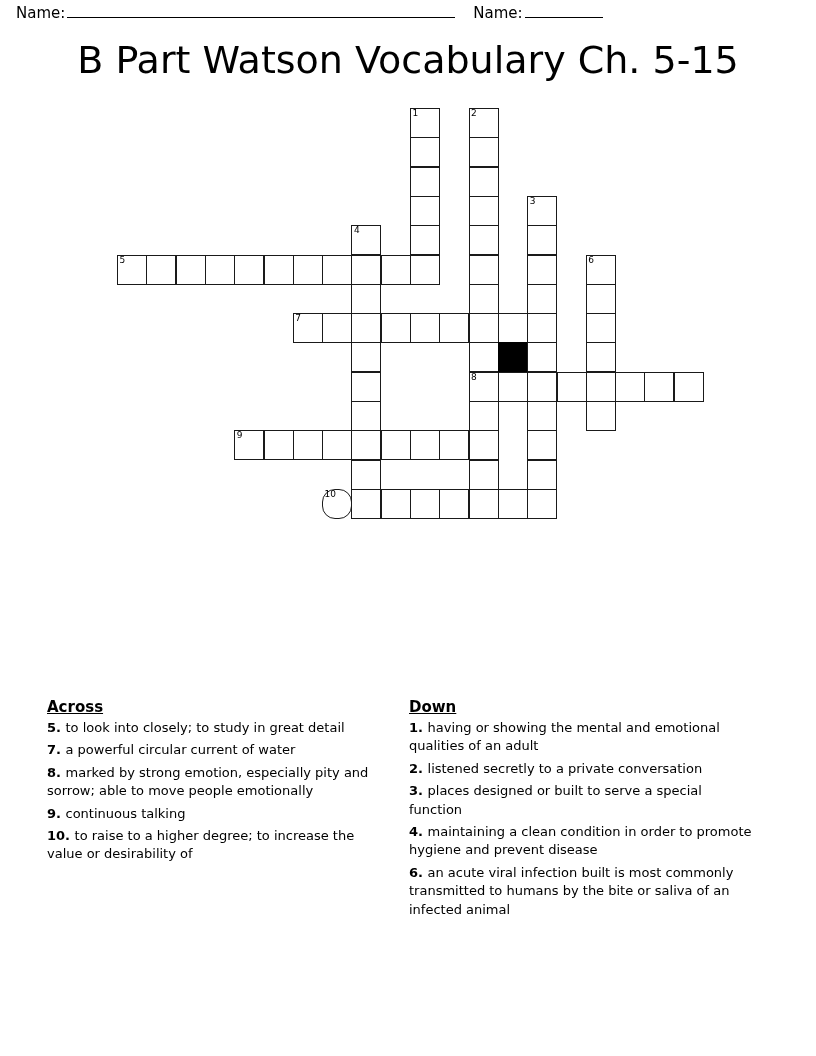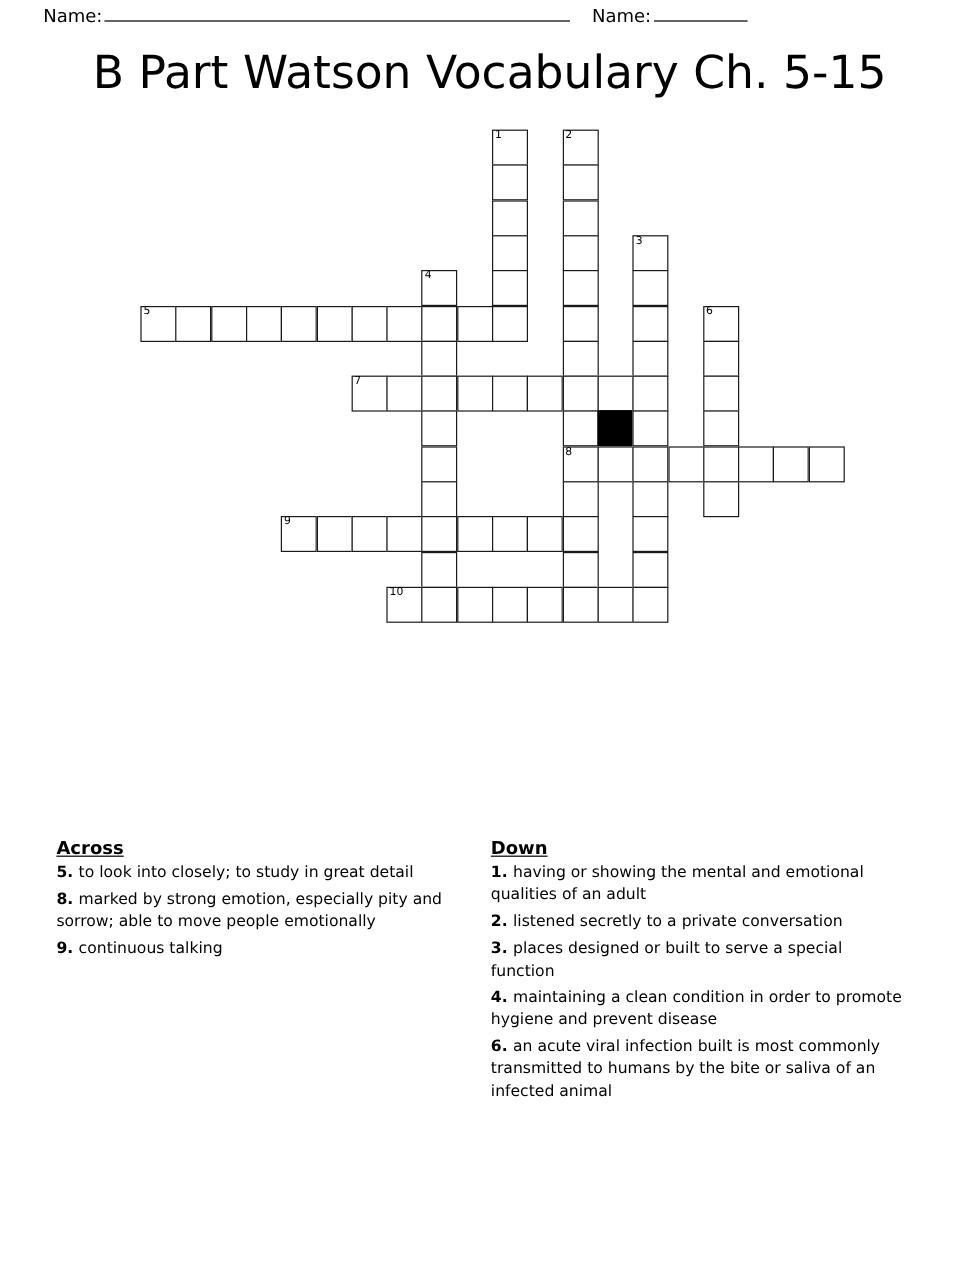--- a/index.html
+++ b/index.html
@@ -15,21 +15,21 @@
   }
 
   
   .nameline {
     position: absolute;
     left: 0; top: 0;
     width: 816px;
     height: 26px;
     display: flex;
     align-items: baseline;
-    padding-left: 36px;
+    padding-left: 16px;
     padding-top: 4px;
     font-size: 15px;
     white-space: nowrap;
   }
   .nameline .lbl { font-size: 15px; }
   .nameline .rule {
     display: inline-block;
     border-bottom: 1px solid #000;
     height: 13px;
     margin: 0 2px;
@@ -203,39 +203,41 @@
     <div class="cell" style="left: 322.1px; top: 430.3px;"></div>
     <div class="cell" style="left: 351.4px; top: 430.3px;"></div>
     <div class="cell" style="left: 380.7px; top: 430.3px;"></div>
     <div class="cell" style="left: 410px; top: 430.3px;"></div>
     <div class="cell" style="left: 439.3px; top: 430.3px;"></div>
     <div class="cell" style="left: 468.6px; top: 430.3px;"></div>
     <div class="cell" style="left: 527.2px; top: 430.3px;"></div>
     <div class="cell" style="left: 351.4px; top: 459.6px;"></div>
     <div class="cell" style="left: 468.6px; top: 459.6px;"></div>
     <div class="cell" style="left: 527.2px; top: 459.6px;"></div>
-    <div class="cell" style="left: 322.1px; top: 488.9px;">
+    <div class="cell" style="left: 322.1px; top: 488.9px; border-radius: 13px;">
       <span class="num">10</span>
     </div>
     <div class="cell" style="left: 351.4px; top: 488.9px;"></div>
     <div class="cell" style="left: 380.7px; top: 488.9px;"></div>
     <div class="cell" style="left: 410px; top: 488.9px;"></div>
     <div class="cell" style="left: 439.3px; top: 488.9px;"></div>
     <div class="cell" style="left: 468.6px; top: 488.9px;"></div>
     <div class="cell" style="left: 497.9px; top: 488.9px;"></div>
     <div class="cell" style="left: 527.2px; top: 488.9px;"></div>
   </div>
 
 <div class="clues">
   <div class="clue-col col-across">
     <div class="clue-head">Across</div>
     <div id="across-list">
         <div class="clue"><span class="cnum">5. </span><span class="ctext">to look into closely; to study in great detail</span></div>
+        <div class="clue"><span class="cnum">7. </span><span class="ctext">a powerful circular current of water</span></div>
         <div class="clue"><span class="cnum">8. </span><span class="ctext">marked by strong emotion, especially pity and sorrow; able to move people emotionally</span></div>
         <div class="clue"><span class="cnum">9. </span><span class="ctext">continuous talking</span></div>
+        <div class="clue"><span class="cnum">10. </span><span class="ctext">to raise to a higher degree; to increase the value or desirability of</span></div>
       </div>
   </div>
   <div class="clue-col col-down">
     <div class="clue-head">Down</div>
     <div id="down-list">
         <div class="clue"><span class="cnum">1. </span><span class="ctext">having or showing the mental and emotional qualities of an adult</span></div>
         <div class="clue"><span class="cnum">2. </span><span class="ctext">listened secretly to a private conversation</span></div>
         <div class="clue"><span class="cnum">3. </span><span class="ctext">places designed or built to serve a special function</span></div>
         <div class="clue"><span class="cnum">4. </span><span class="ctext">maintaining a clean condition in order to promote hygiene and prevent disease</span></div>
         <div class="clue"><span class="cnum">6. </span><span class="ctext">an acute viral infection built is most commonly transmitted to humans by the bite or saliva of an infected animal</span></div>

